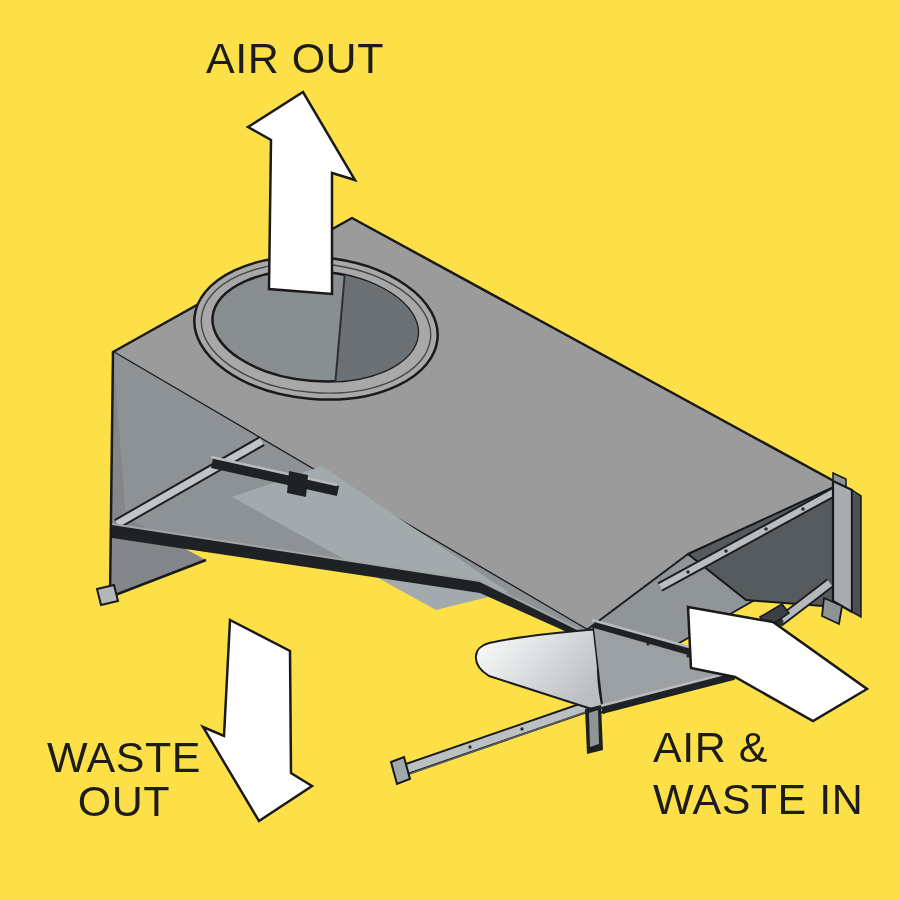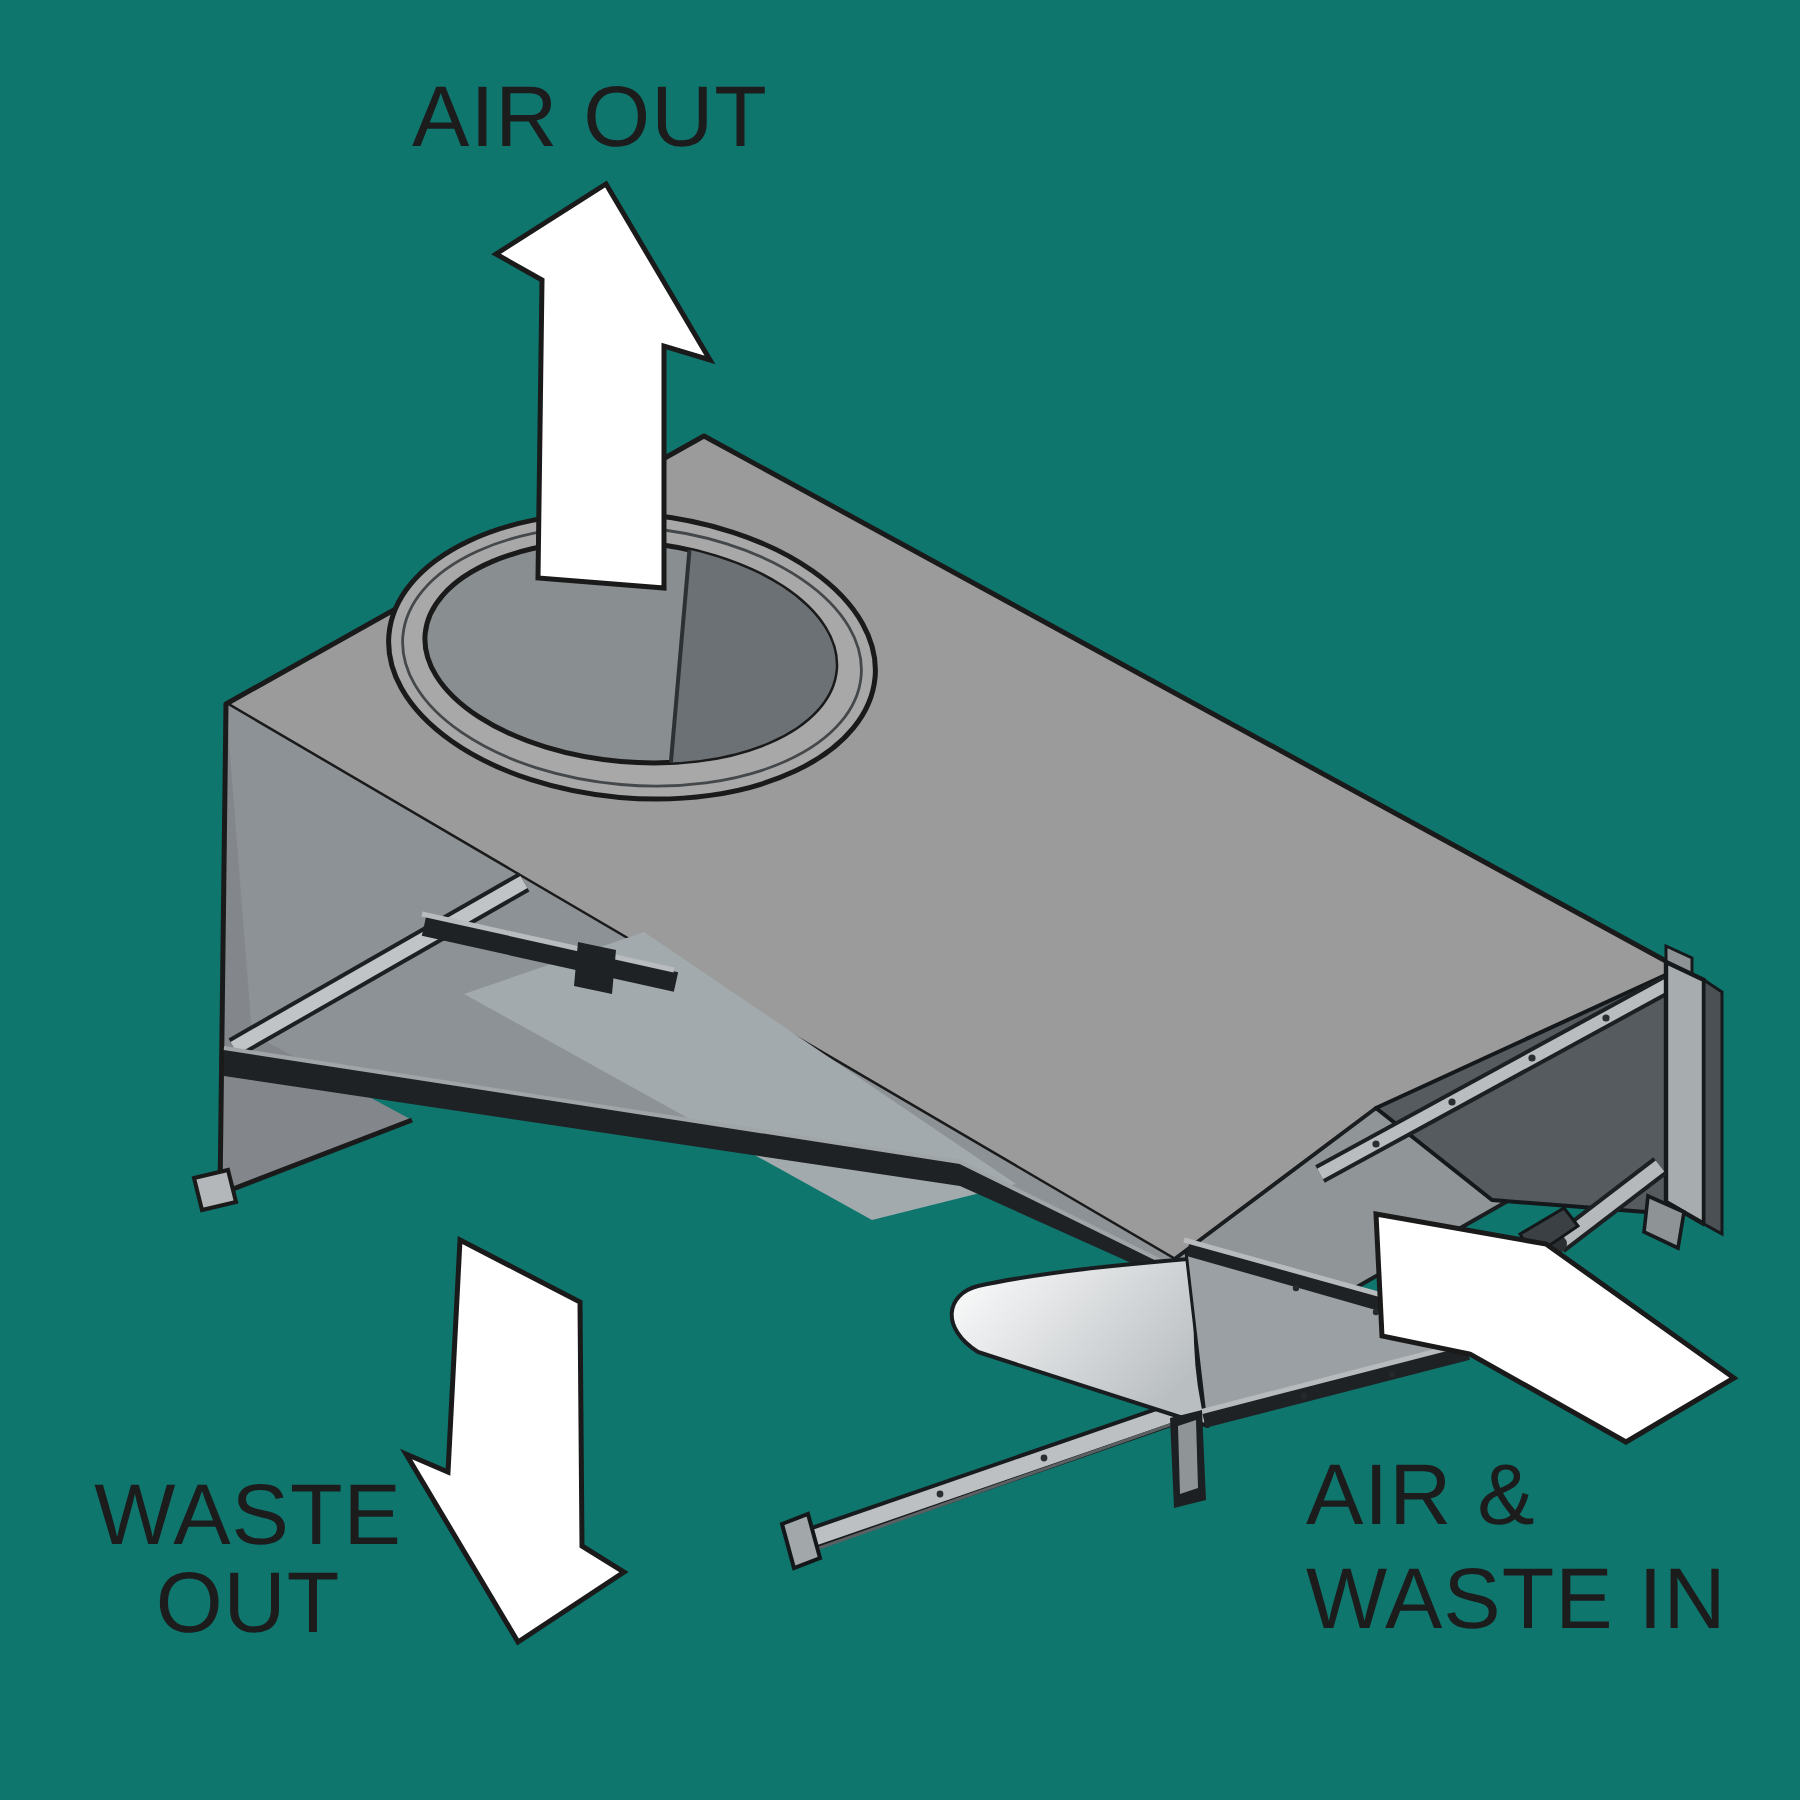--- a/index.html
+++ b/index.html
@@ -1,16 +1,16 @@
 <!DOCTYPE html>
 <html><head>
 <meta charset="utf-8">
 <style>
   html,body{margin:0;padding:0;background:#ffffff;}
-  .stage{position:relative;width:900px;height:900px;background:#0f766e;overflow:hidden;
+  .stage{position:relative;width:900px;height:900px;background:#fde047;overflow:hidden;
          font-family:"Liberation Sans", sans-serif;}
   svg{display:block;}
   text{font-family:"Liberation Sans", sans-serif;font-size:43px;fill:#1c1c1c;letter-spacing:0.5px;}
   .outl{stroke:#1a1a1a;stroke-width:2.5;stroke-linejoin:round;}
   .arrow{stroke:#1a1a1a;stroke-width:2.5;stroke-linejoin:miter;}
 </style>
 </head>
 <body>
 
 <div class="stage">

